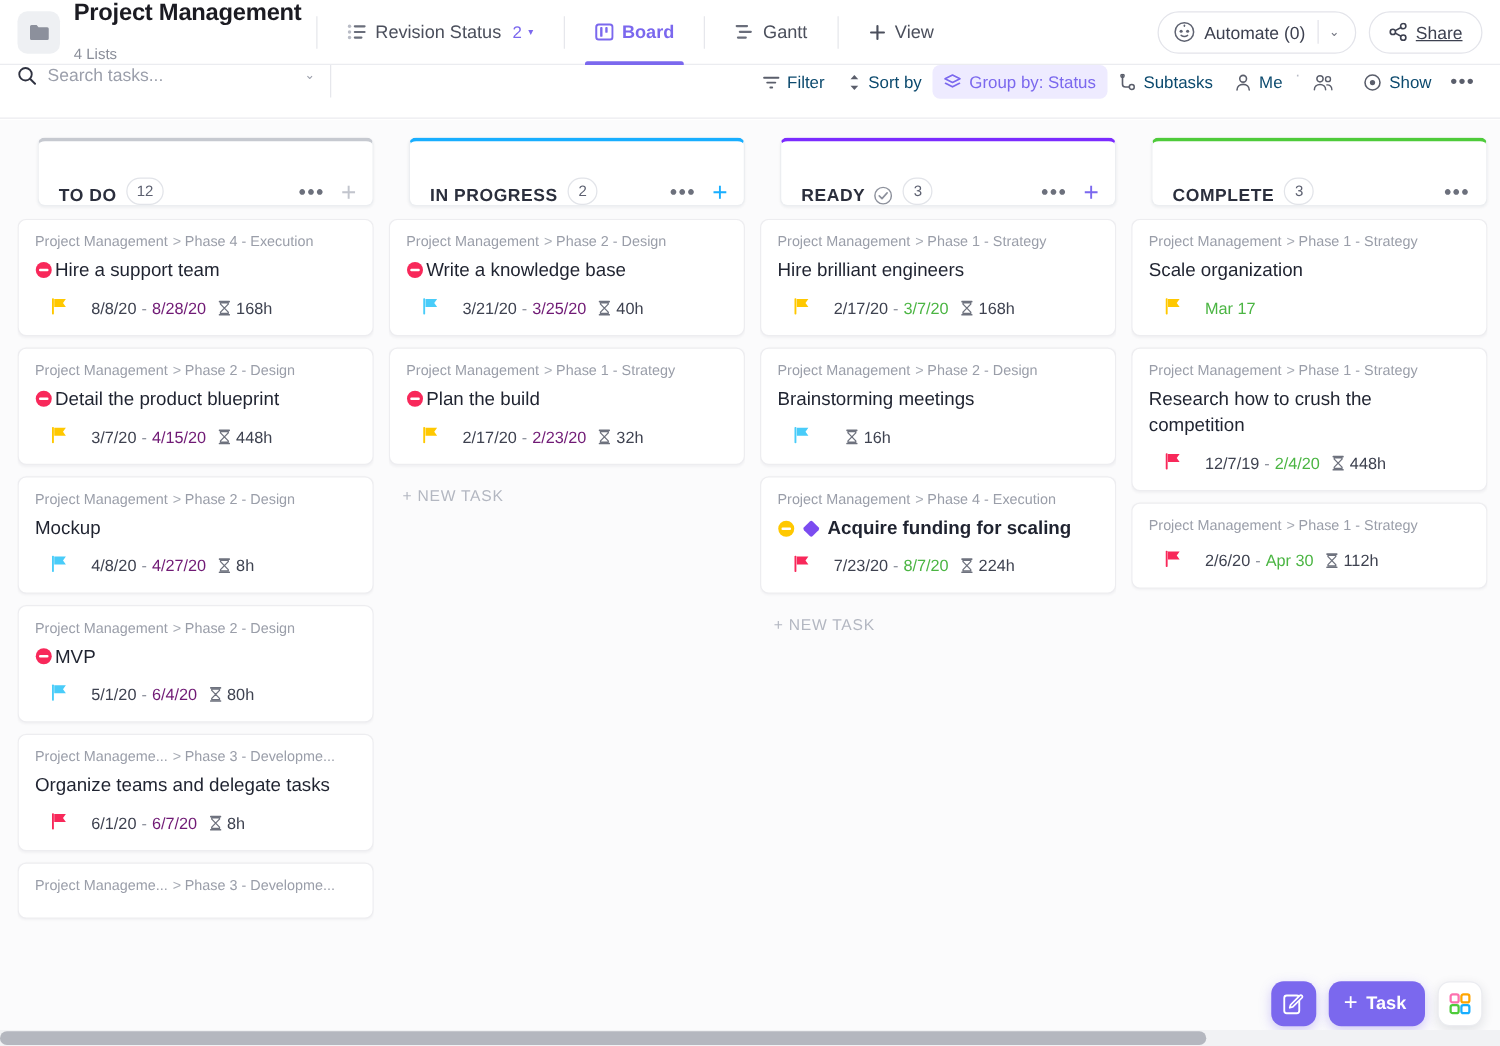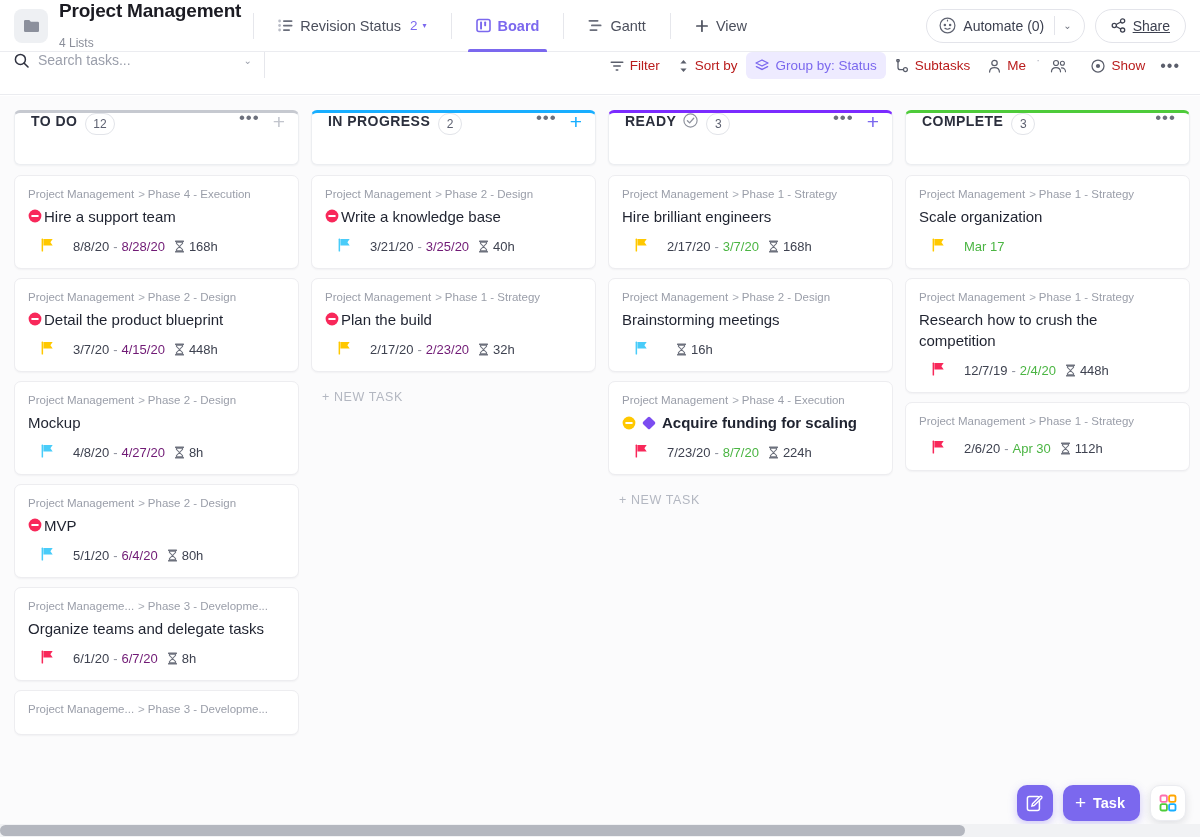--- a/index.html
+++ b/index.html
@@ -87,21 +87,21 @@
     border: 0; outline: 0; font-size: 14px; color: #2f3240;
     font-family: "Liberation Sans", sans-serif;
     background: transparent; width: 170px;
   }
   .searchwrap input::placeholder { color: #9b9fab; }
   .schev { color: #9b9fab; font-size: 10px; margin-left: auto; }
 
   .fb-item {
     display: flex; align-items: center; gap: 6px;
     height: 27px; padding: 0 9px; border-radius: 6px;
-    font-size: 13.5px; color: #b91c1c; cursor: pointer; white-space: nowrap;
+    font-size: 13.5px; color: #0c4a6e; cursor: pointer; white-space: nowrap;
   }
   .fb-item.hl { background: #eeebff; color: #7b68ee; }
   .fb-item.dots { font-size: 16px; letter-spacing: 1px; padding: 0 6px; color: #5a5e6b; }
   .fb-dot { color: #b9bcc6; font-size: 13px; margin: 0 1px; }
 
   
   .board {
     position: absolute; top: 96px; left: 0; right: 0; bottom: 0;
     background: #fbfbfc;
     overflow: hidden;
@@ -109,24 +109,25 @@
   .cols {
     display: flex; gap: 12px; padding: 14px 11px 0 14px;
     height: 100%;
   }
   .col { width: 285px; flex: 0 0 285px; display: flex; flex-direction: column; }
 
   .colhead {
     background: #fff; border-radius: 6px;
     border: 1px solid #eceef1;
     border-top: 3px solid #c6c9d0;
-    height: 55px; display: flex; align-items: flex-start;
+    height: 55px; display: flex; align-items: flex-end;
     padding: 0 13px 0 16px;
     box-shadow: 0 1px 2px rgba(25,30,50,0.05);
     flex: 0 0 auto;
+    margin-left: 16px;
   }
   .colname {
     font-size: 14px; font-weight: 700; color: #2b2f3d;
     letter-spacing: 0.45px; white-space: nowrap;
   }
   .statdot {
     width: 15px; height: 15px; margin-left: 7px; flex: 0 0 auto;
   }
   .cnt-pill {
     margin-left: 8px; min-width: 24px; height: 22px; padding: 0 7px;

